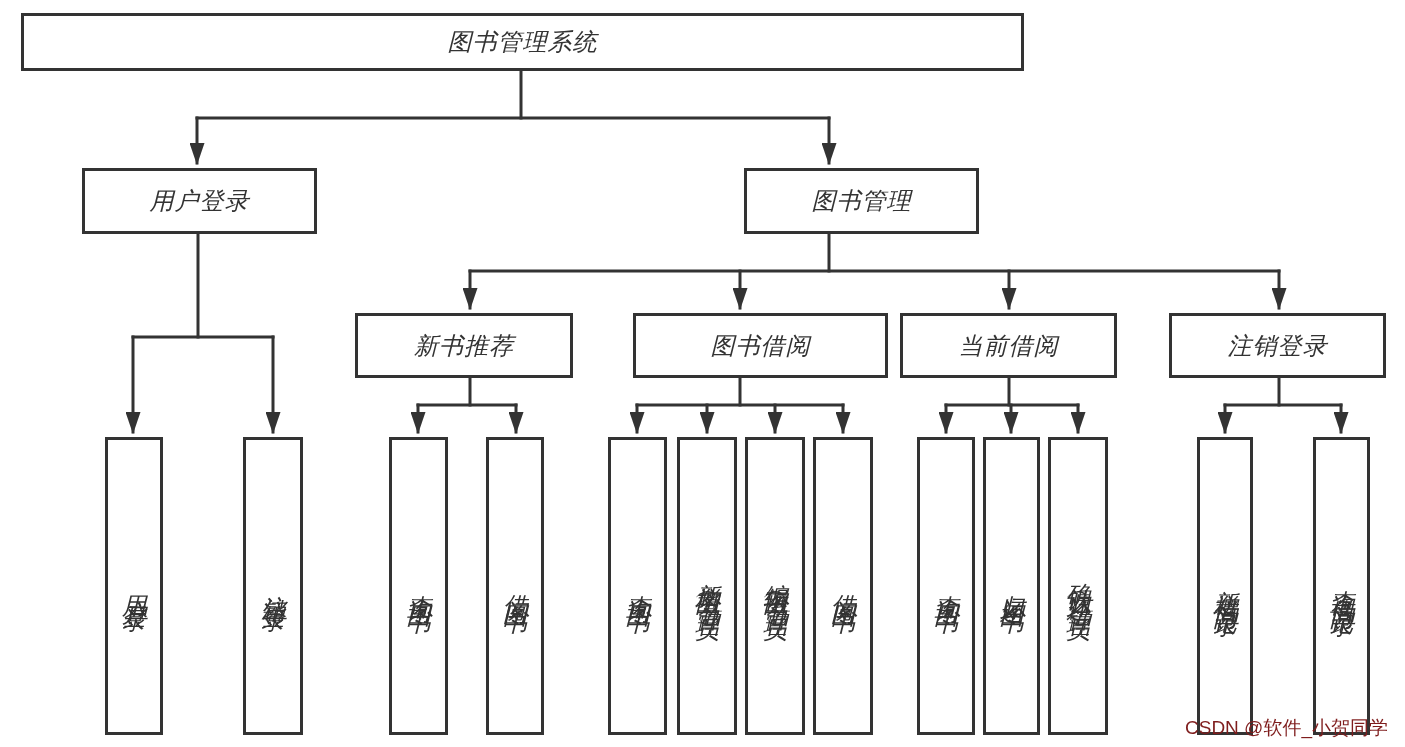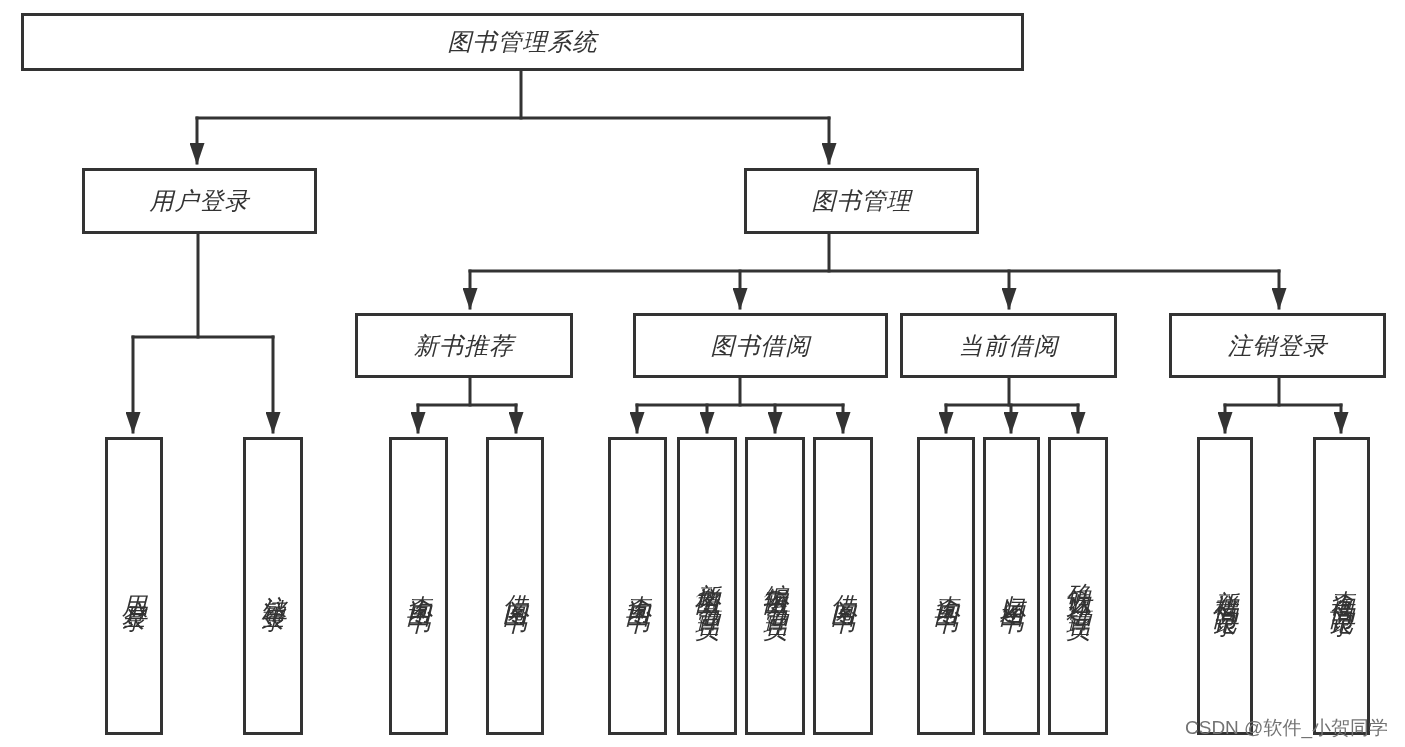--- a/index.html
+++ b/index.html
@@ -39,21 +39,21 @@
     text-orientation: mixed;
     font-size: 24px;
     letter-spacing: 5px;
     line-height: 1;
     white-space: nowrap;
   }
   #watermark {
     position: absolute;
     left: 1185px; top: 715px;
     font-size: 19px;
-    color: #737373;
+    color: #7f1d1d;
     z-index: 3;
     white-space: nowrap;
   }
 </style>
 </head>
 <body>
 
 <div id="canvas">
 
   <svg id="connectors" viewBox="0 0 1405 747" xmlns="http://www.w3.org/2000/svg">

